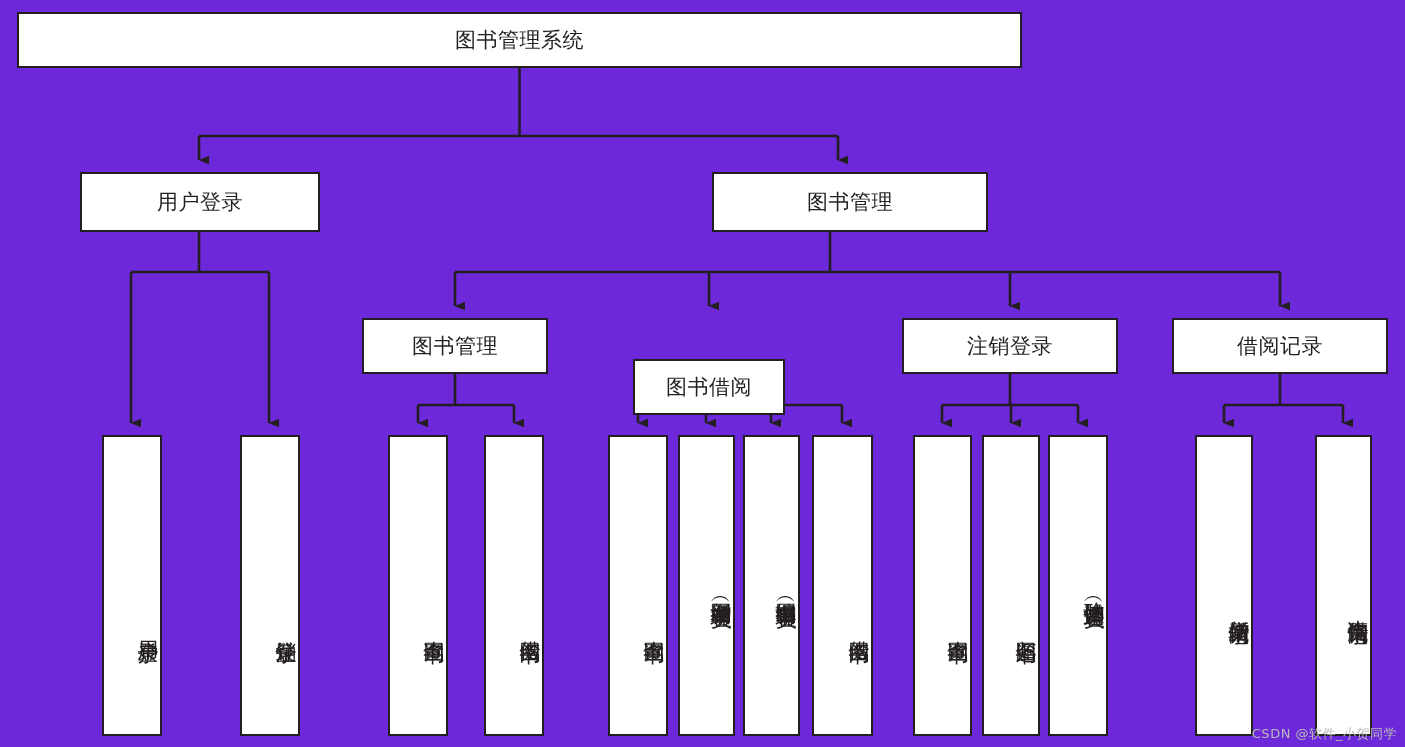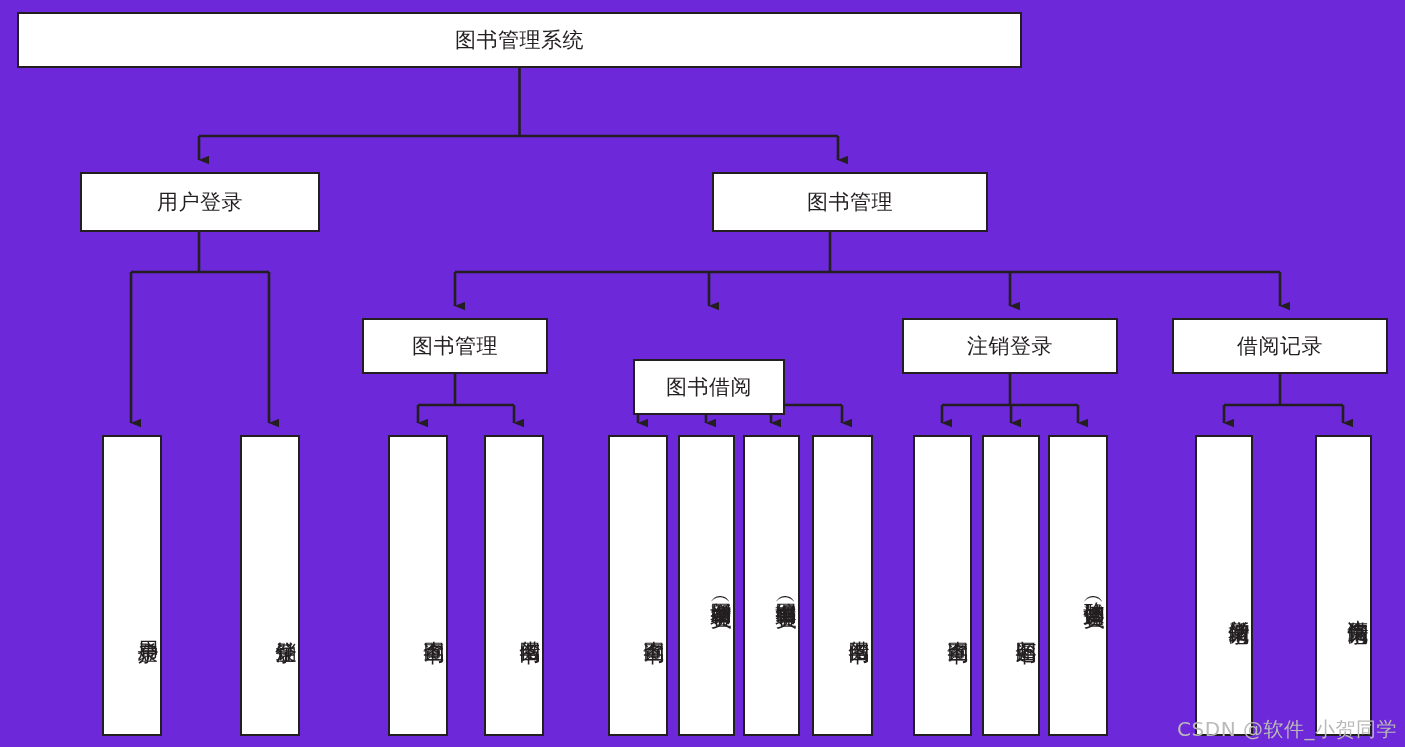--- a/index.html
+++ b/index.html
@@ -51,21 +51,21 @@
     overflow: hidden;
   }
   .node-v span {
     writing-mode: vertical-rl;
     text-orientation: upright;
   }
   #watermark {
     position: absolute;
     right: 8px;
     bottom: 4px;
-    font-size: 20px;
+    font-size: 13px;
     color: #b9b9b9;
     white-space: nowrap;
     letter-spacing: 0.5px;
   }
 </style>
 </head>
 <body>
 
 <div id="diagram-root">
 

